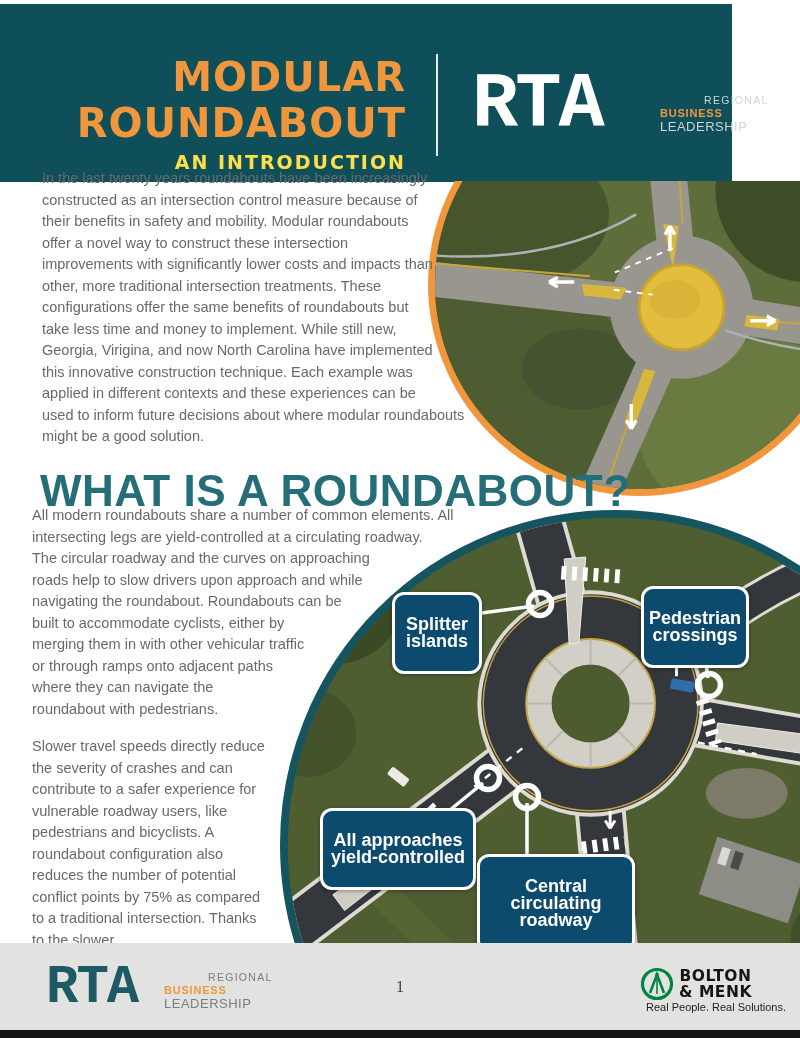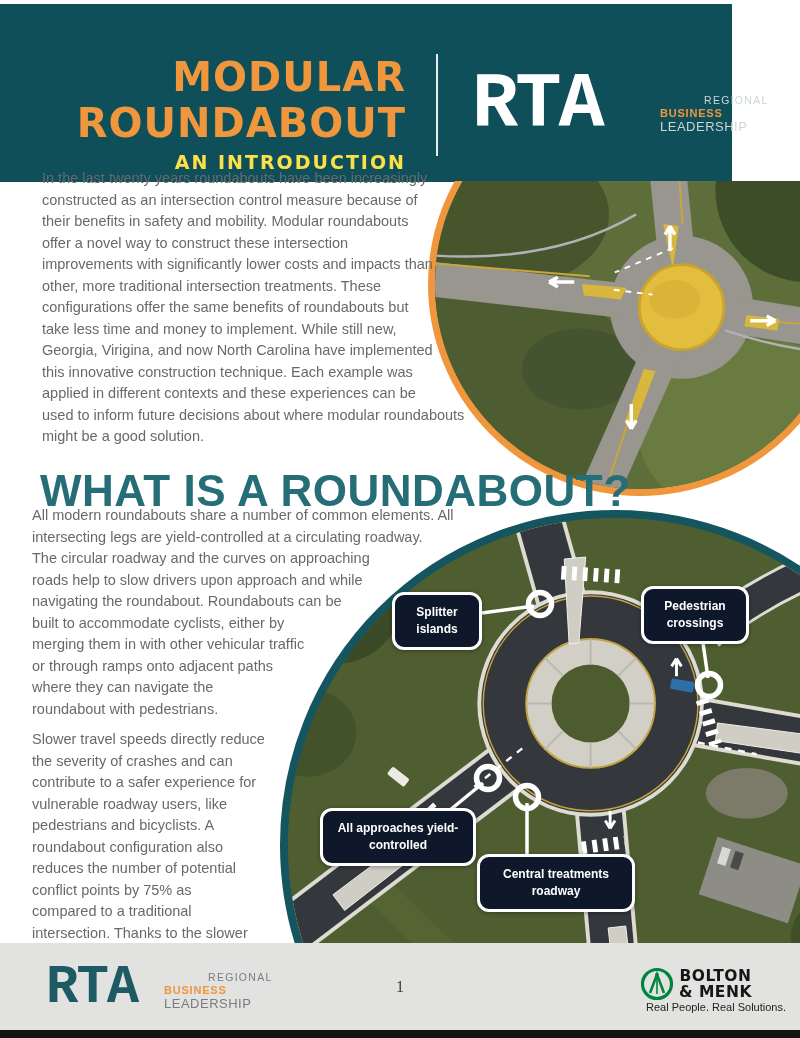--- a/index.html
+++ b/index.html
@@ -25,36 +25,36 @@
   
   .bodytext{font-size:14.5px;line-height:21.5px;color:#68696c;}
   .introwrap{left:42px;top:168px;width:722px;}
   .intro-float{float:right;width:330px;height:320px;
                shape-outside:circle(222px at 206px 100px);}
   .heading{left:40px;top:466px;font-size:44px;font-weight:bold;color:#266e77;
            letter-spacing:.5px;white-space:nowrap;}
   .sectwrap{left:32px;top:505px;width:742px;max-height:445px;overflow:hidden;}
   .sect-float{float:right;width:525px;height:445px;
               shape-outside:circle(347px at 356px 340px);}
-  .para2{margin-top:9px;}
+  .para2{margin-top:16px;}
 
   
   .photo-top-clip{left:428px;top:181px;width:372px;height:315px;overflow:hidden;}
   .photo-top{position:absolute;left:0;top:-109px;width:410px;height:410px;border-radius:50%;
              border:7px solid #f0963c;overflow:hidden;background:#5e6e3a;}
   .photo-big-clip{left:280px;top:510px;width:520px;height:433px;overflow:hidden;}
   .photo-big{position:absolute;left:0;top:0;width:654px;height:654px;border-radius:50%;
              border:8px solid #155560;overflow:hidden;background:#4e5e31;}
   .photo-top svg,.photo-big svg{display:block;}
 
   
   .overlay{left:0;top:500px;width:800px;height:443px;pointer-events:none;}
-  .callout{background:#0f172a;border:3px solid #ffffff;border-radius:12px;color:#ffffff;
-           font-weight:bold;font-size:12px;line-height:17px;text-align:center;
-           padding:9px 3px;box-shadow:0 1px 4px rgba(0,0,0,.35);}
+  .callout{background:#0c4a6e;border:3px solid #ffffff;border-radius:12px;color:#ffffff;
+           font-weight:bold;font-size:18px;line-height:17px;text-align:center;
+           padding:21px 3px;box-shadow:0 1px 4px rgba(0,0,0,.35);}
   .co-splitter{left:392px;top:592px;width:78px;}
   .co-ped{left:641px;top:586px;width:96px;}
   .co-appr{left:320px;top:808px;width:144px;}
   .co-central{left:477px;top:854px;width:146px;}
 
   
   .footer{left:0;top:943px;width:800px;height:87px;background:#e2e2e0;}
   .rta-ftr{left:46px;top:18px;font-size:54px;line-height:54px;color:#1d5a63;letter-spacing:-2px;}
   .rta-stack-ftr{left:164px;top:28px;}
   .ftr-gray{color:#7a7c7f !important;}
@@ -209,21 +209,21 @@
       <circle cx="540" cy="604" r="11.5"></circle>
       <circle cx="709" cy="685" r="11.5"></circle>
       <circle cx="488" cy="778" r="11.5"></circle>
       <circle cx="527" cy="797" r="11.5"></circle>
     </g>
   </svg>
 
   <div class="abs callout co-splitter">Splitter islands</div>
   <div class="abs callout co-appr">All approaches yield-controlled</div>
   <div class="abs callout co-ped">Pedestrian crossings</div>
-  <div class="abs callout co-central">Central treatments roadway</div>
+  <div class="abs callout co-central">Central circulating roadway</div>
 
   <div class="abs footer">
     <div class="abs rta rta-ftr">RTA</div>
     <div class="abs rta-stack rta-stack-ftr">
       <div class="rta-w1 ftr-gray">REGIONAL</div>
       <div class="rta-w2">BUSINESS</div>
       <div class="rta-w3 ftr-gray">LEADERSHIP</div>
     </div>
     <div class="abs pagenum">1</div>
     <svg class="abs bm-icon" viewBox="0 0 34 34">

